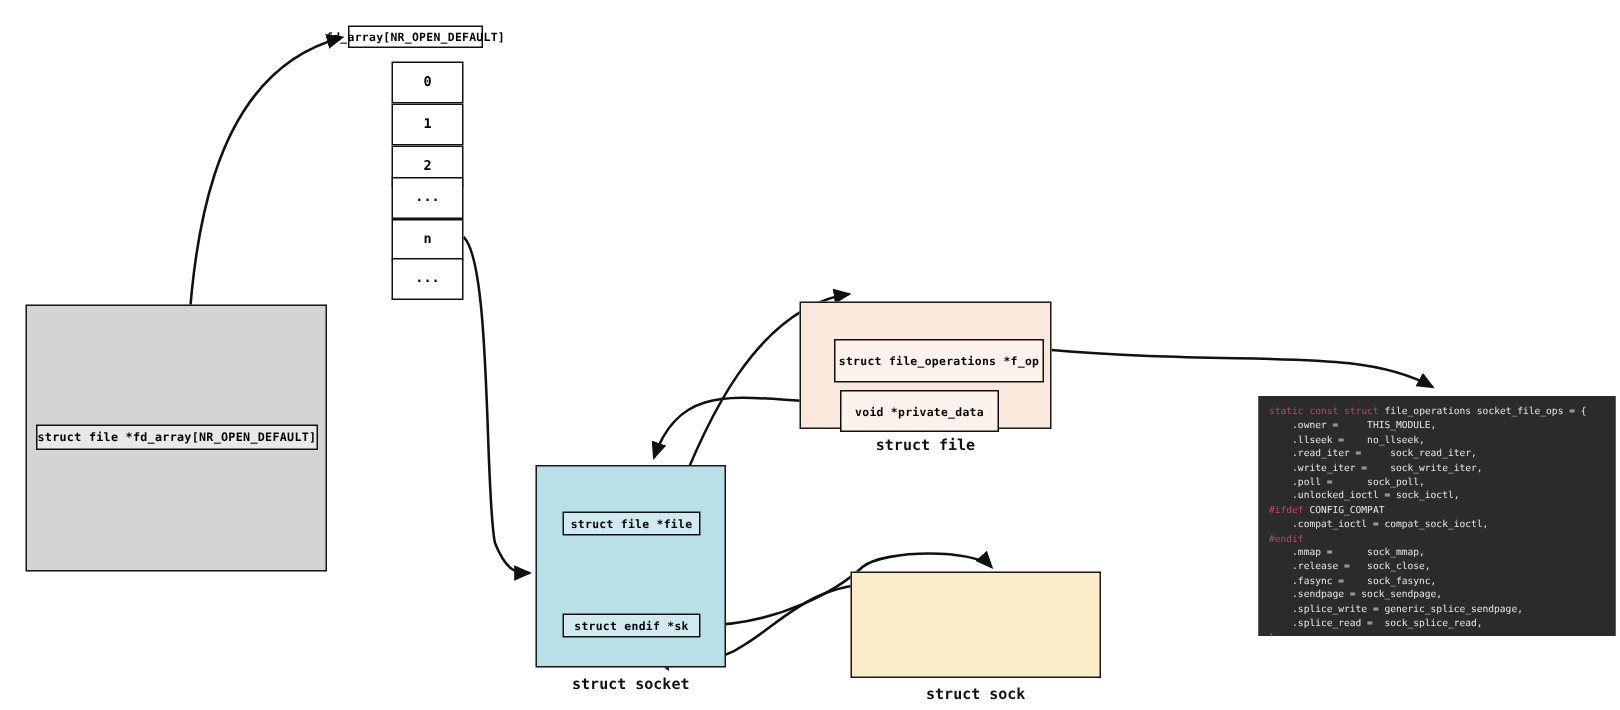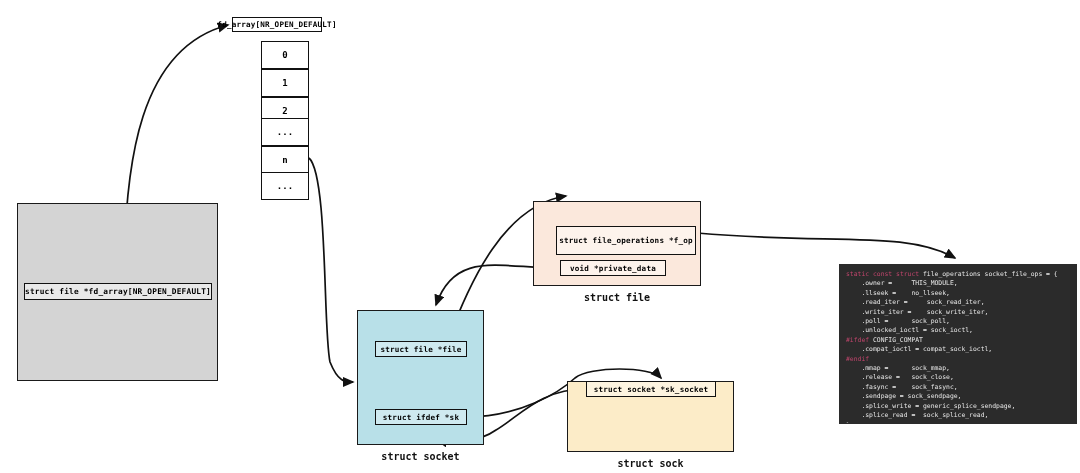--- a/index.html
+++ b/index.html
@@ -42,21 +42,21 @@
   }
 
   
   #box-file-struct{left:17px;top:203px;width:201px;height:178px;background:#d4d4d4;}
   #fld-fdarray{left:24px;top:283px;width:188px;height:17px;background:#e9e9e9;font-size:7.8px;}
   #cap-file-struct{left:17px;top:384px;width:201px;}
 
   
   #box-file{left:533px;top:201px;width:168px;height:85px;background:#fbe8dc;}
   #fld-fop{left:556px;top:226px;width:140px;height:29px;background:#fdf3ec;font-size:7.6px;}
-  #fld-private{left:560px;top:260px;width:106px;height:16px;background:#fdf3ec;font-size:7.6px;}
+  #fld-private{left:560px;top:260px;width:106px;height:28px;background:#fdf3ec;font-size:7.6px;}
   #cap-file{left:533px;top:292px;width:168px;}
 
   
   #box-socket{left:357px;top:310px;width:127px;height:135px;background:#b8e0e8;}
   #fld-file{left:375px;top:341px;width:92px;height:16px;background:#cfeaf0;font-size:7.6px;}
   #fld-sk{left:375px;top:409px;width:92px;height:16px;background:#cfeaf0;font-size:7.6px;}
   #cap-socket{left:357px;top:451px;width:127px;}
 
   
   #box-sock{left:567px;top:381px;width:167px;height:71px;background:#fcecc8;}
@@ -115,25 +115,24 @@
   <div class="node" id="box-file-struct"></div>
   <div class="field" id="fld-fdarray">struct file *fd_array[NR_OPEN_DEFAULT]</div>
 
   <div class="node" id="box-file"></div>
   <div class="field" id="fld-fop">struct file_operations  *f_op</div>
   <div class="field" id="fld-private">void  *private_data</div>
   <div class="caption" id="cap-file">struct file</div>
 
   <div class="node" id="box-socket"></div>
   <div class="field" id="fld-file">struct file *file</div>
-  <div class="field" id="fld-sk">struct ifdef *sk</div>
+  <div class="field" id="fld-sk">struct endif *sk</div>
   <div class="caption" id="cap-socket">struct socket</div>
 
   <div class="node" id="box-sock"></div>
-  <div class="field" id="fld-sksocket">struct socket *sk_socket</div>
   <div class="caption" id="cap-sock">struct sock</div>
 
   <div class="node" id="code-block">
     <pre><span id="code-target"><span class="kw">static</span> <span class="kw">const</span> <span class="kw">struct</span> file_operations socket_file_ops = {
     .owner =     THIS_MODULE,
     .llseek =    no_llseek,
     .read_iter =     sock_read_iter,
     .write_iter =    sock_write_iter,
     .poll =      sock_poll,
     .unlocked_ioctl = sock_ioctl,

